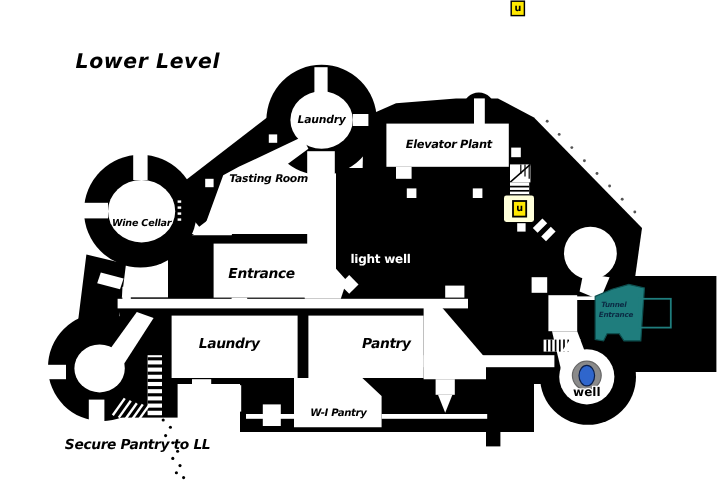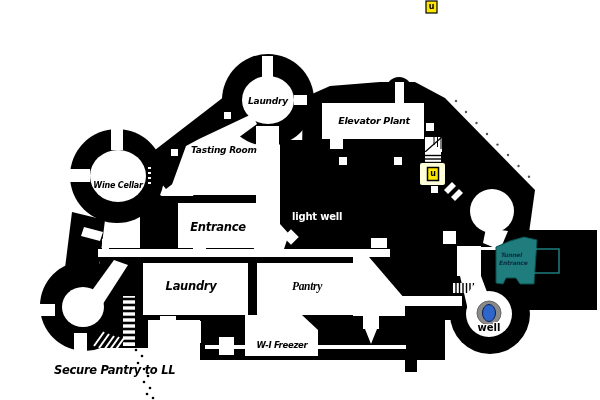--- a/index.html
+++ b/index.html
@@ -187,36 +187,37 @@
     <rect x="420" y="163" width="25" height="22" rx="2" fill="#ffffd9"></rect>
     <rect x="427.5" y="167.5" width="11" height="13" stroke="#000" stroke-width="1.5" fill="#ffe800"></rect>
   </g>
   <rect x="426" y="1" width="11" height="12" stroke="#000" stroke-width="1.2" fill="#ffe800"></rect>
   <g>
     <circle cx="489" cy="313" r="12" stroke="#666" stroke-width="1" fill="#8a8a8a"></circle>
     <ellipse cx="489" cy="313" rx="6.5" ry="8.5" stroke="#0a1f4d" stroke-width="1" fill="#2f66cc"></ellipse>
   </g>
 </svg>
 
+<div class="lbl title" style="left:63px;top:44px;">Lower Level</div>
 
 <div class="lbl room-m ctr" style="left:268px;top:101px;">Laundry</div>
 
 <div class="lbl room-s ctr" style="left:118px;top:176px;">Wine Cellar</div>
 
 <div class="lbl room-m" style="left:191px;top:146px;">Tasting Room</div>
 
 <div class="lbl pp ctr" style="left:374px;top:121px;">Elevator Plant</div>
 
 <div class="lbl room-l ctr" style="left:218px;top:228px;">Entrance</div>
 
 <div class="lbl room-l ctr" style="left:191px;top:287px;">Laundry</div>
 
-<div class="lbl room-l ctr" style="left:307px;top:287px;font-family:Liberation Serif, serif;">Pantry</div>
-
-<div class="lbl frz ctr" style="left:282px;top:345px;">W-I Freezer</div>
+<div class="lbl room-l ctr" style="left:322px;top:287px;">Pantry</div>
+
+<div class="lbl frz ctr" style="left:282px;top:345px;">W-I Pantry</div>
 
 <div class="lbl lightwell" style="left:292px;top:212px;">light well</div>
 
 <div class="lbl well ctr" style="left:489px;top:328px;">well</div>
 
 <div class="lbl tunnel-lbl" style="left:501px;top:252px;">Tunnel</div>
 
 <div class="lbl tunnel-lbl" style="left:499px;top:259.5px;">Entrance</div>
 
 <div class="lbl umark ctr" style="left:433px;top:174px;">u</div>

